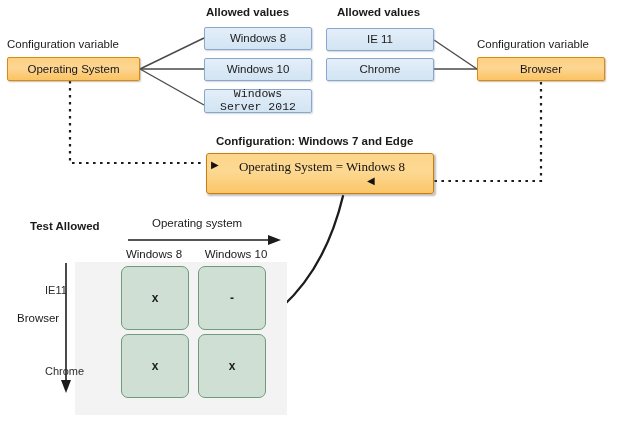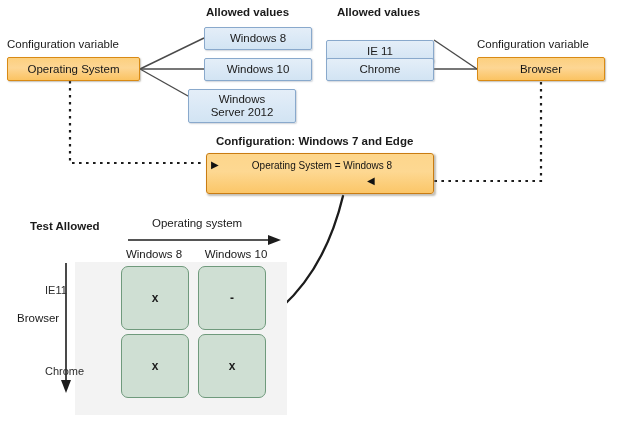--- a/index.html
+++ b/index.html
@@ -63,23 +63,24 @@
     background: linear-gradient(to bottom, #fdd484 0%, #fdd88f 40%, #fcc košt 100%);
     background: linear-gradient(to bottom, #fdd68c 0%, #fdd892 45%, #fbc668 100%);
     border: 1.6px solid #c97c12;
     border-radius: 3px;
     box-shadow: 1.5px 1.5px 2px rgba(120,110,90,0.45);
     display: block;
     padding: 6px 8px 6px 8px;
   }
 
   .config-line {
-    font-size: 10px;
+    font-size: 13px;
     color: #121212;
     white-space: nowrap;
+    font-family: Liberation Serif, serif;
   }
   .config-line.l1 { text-align: center; padding-left: 4px; }
   .config-line.l2 { text-align: center; padding-right: 26px; margin-top: 3px; }
 
   
   .caption {
     position: absolute;
     font-size: 11.5px;
     color: #1a1a1a;
     white-space: nowrap;
@@ -182,28 +183,28 @@
   <div class="caption bold" style="left:206px; top:6px;">Allowed values</div>
 
   <div class="node value" style="left:204px; top:27px; width:108px; height:23px;">
     <span>Windows 8</span>
   </div>
 
   <div class="node value" style="left:204px; top:58px; width:108px; height:23px;">
     <span>Windows 10</span>
   </div>
 
-  <div class="node value" style="left:188px; top:89px; width:108px; height:34px; flex-direction:column;">
+  <div class="node value" style="left:204px; top:89px; width:108px; height:24px; flex-direction:column;font-family:Liberation Mono, monospace;">
     <span>Windows</span>
     <span>Server 2012</span>
   </div>
 
   <div class="caption bold" style="left:337px; top:6px;">Allowed values</div>
 
-  <div class="node value" style="left:326px; top:28px; width:108px; height:23px;margin-top:12px;">
+  <div class="node value" style="left:326px; top:28px; width:108px; height:23px;">
     <span>IE 11</span>
   </div>
 
   <div class="node value" style="left:326px; top:58px; width:108px; height:23px;">
     <span>Chrome</span>
   </div>
 
   <div class="caption" style="left:477px; top:38px;">Configuration variable</div>
 
   <div class="node var" style="left:477px; top:57px; width:128px; height:24px;">

